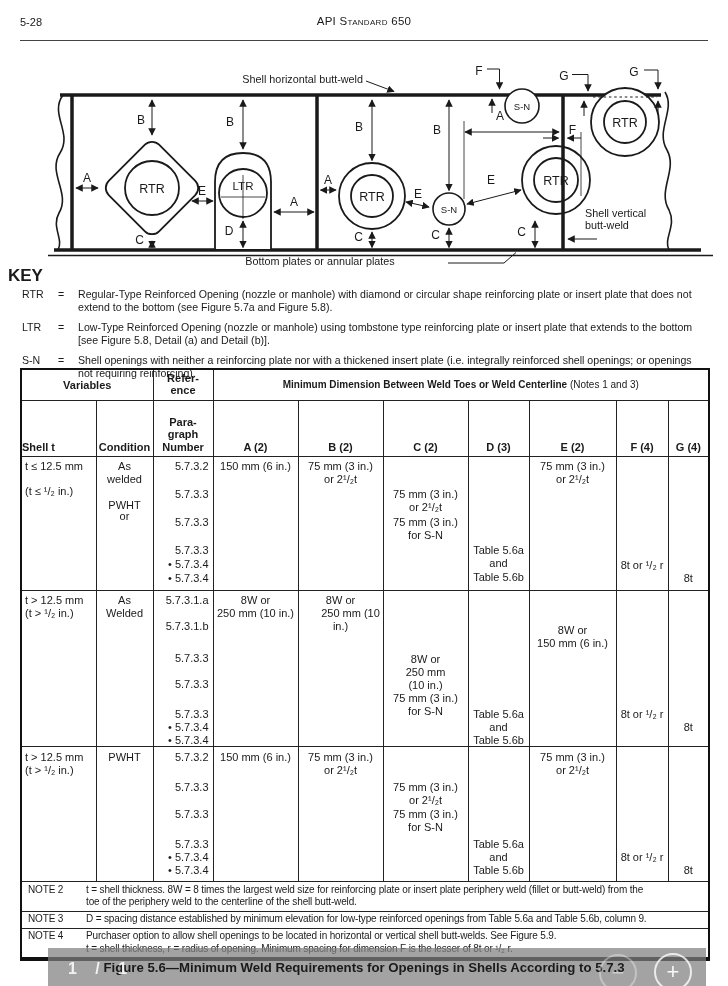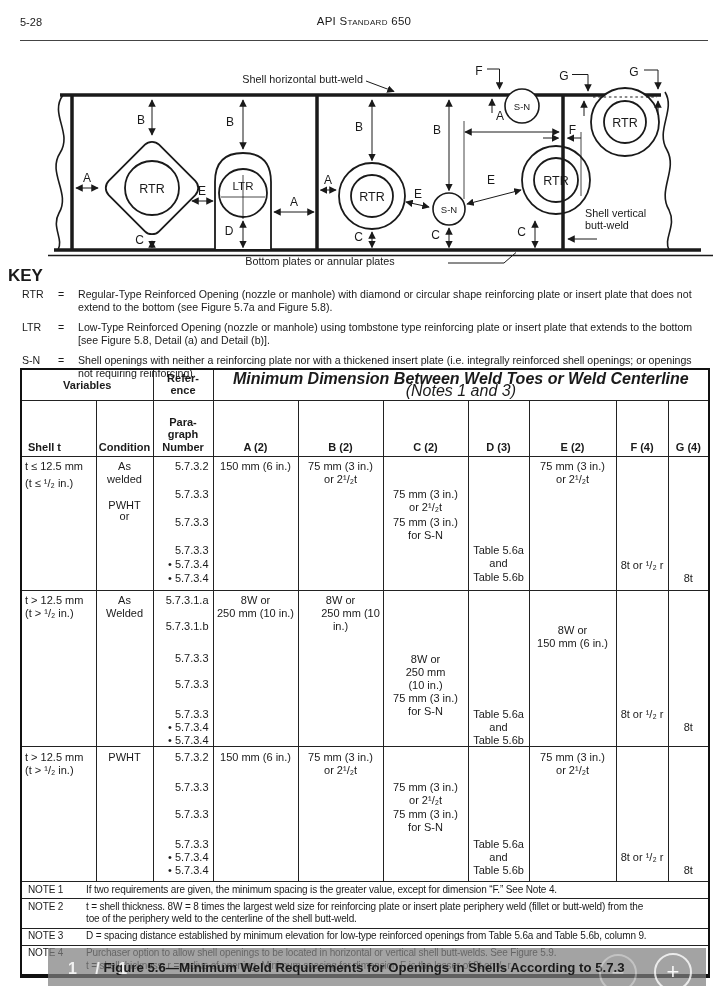--- a/index.html
+++ b/index.html
@@ -20,21 +20,21 @@
   .keq{width:20px;flex:none;text-align:left;}
   .kdef{flex:1;padding-right:10px;}
   
   #tblwrap{position:absolute;left:20px;top:368px;width:688px;}
   table{border-collapse:collapse;table-layout:fixed;width:688px;font-size:11px;}
   td{border:1px solid #222;padding:0;vertical-align:top;overflow:hidden;}
   table{border:2.5px solid #111;border-bottom-width:4px;}
   .hc{font-weight:bold;text-align:center;}
   .h1td{height:30px;vertical-align:middle;line-height:12px;}
   .h2td{height:52px;vertical-align:bottom;text-align:center;font-weight:bold;padding-bottom:3px;line-height:12.5px;}
-  .mindim{font-size:16px;vertical-align:middle;font-style:italic;}
+  .mindim{font-size:10px;vertical-align:middle;}
   .mindim .nrm{font-weight:normal;}
   .cellbox{position:relative;width:100%;}
   .hb1{height:133px;} .hb2{height:155px;} .hb3{height:134px;}
   .ln{position:absolute;left:0;right:0;text-align:center;line-height:13px;white-space:nowrap;}
   .col-shell .ln{left:3px;right:2px;text-align:left;}
   .col-para .ln{left:0;right:4px;text-align:right;}
   .noterow td{padding:1.5px 0 2px 0;}
   .nflex{display:flex;font-size:10px;line-height:12.5px;letter-spacing:-.15px;}
   .nlabel{width:58px;padding-left:6px;flex:none;font-weight:normal;}
   .ntext{flex:1;padding-right:4px;}
@@ -199,41 +199,41 @@
           <div class="cellbox" style="height:28px;padding-top:2px;">
                 <div class="nln">Refer-</div>
                 <div class="nln">ence</div>
               </div>
         </td>
         <td colspan="7" class="h1td hc mindim">
           <span>Minimum Dimension Between Weld Toes or Weld Centerline</span><span class="nrm"> (Notes 1 and 3)</span>
         </td>
       </tr>
       <tr>
-        <td class="h2td" style="text-align:left;padding-left:6px;margin-top:30px;"><span>Shell t</span></td>
+        <td class="h2td" style="text-align:left;margin-top:30px;"><span>Shell t</span></td>
         <td class="h2td">Condition</td>
         <td class="h2td">
               <div class="nln">Para-</div>
               <div class="nln">graph</div>
               <div class="nln">Number</div>
             </td>
         <td class="h2td">A (2)</td>
         <td class="h2td">B (2)</td>
         <td class="h2td">C (2)</td>
         <td class="h2td">D (3)</td>
         <td class="h2td">E (2)</td>
         <td class="h2td">F (4)</td>
         <td class="h2td">G (4)</td>
       </tr>
 
       <tr>
         <td class="col-shell">
               <div class="cellbox hb1">
                 <div class="ln" style="top: 3px;">t ≤ 12.5 mm</div>
-                <div class="ln" style="top: 20px;">(t ≤ ¹/₂ in.)</div>
+                <div class="ln" style="top: 28px;">(t ≤ ¹/₂ in.)</div>
               </div>
             </td>
         <td>
               <div class="cellbox hb1">
                 <div class="ln" style="top: 3px;">As</div>
                 <div class="ln" style="top: 16px;">welded</div>
                 <div class="ln" style="top: 29px; margin-top: 24px;">or</div>
                 <div class="ln" style="top: 42px;">PWHT</div>
               </div>
             </td>
@@ -421,30 +421,20 @@
                 <div class="ln" style="top: 104px;">8t or ¹/₂ r</div>
               </div>
             </td>
         <td>
               <div class="cellbox hb3">
                 <div class="ln" style="top: 117px;">8t</div>
               </div>
             </td>
       </tr>
 
-      <tr class="noterow">
-            <td colspan="10">
-        <div class="nflex">
-                <span class="nlabel">NOTE 1</span>
-        <div class="ntext">
-                  <div class="nln">If two requirements are given, the minimum spacing is the greater value, except for dimension “F.” See Note 4.</div>
-                </div>
-              </div>
-            </td>
-          </tr>
       <tr class="noterow">
             <td colspan="10">
         <div class="nflex">
                 <span class="nlabel">NOTE 2</span>
         <div class="ntext">
                   <div class="nln">t = shell thickness. 8W = 8 times the largest weld size for reinforcing plate or insert plate periphery weld (fillet or butt-weld) from the</div>
                   <div class="nln">toe of the periphery weld to the centerline of the shell butt-weld.</div>
                 </div>
               </div>
             </td>

